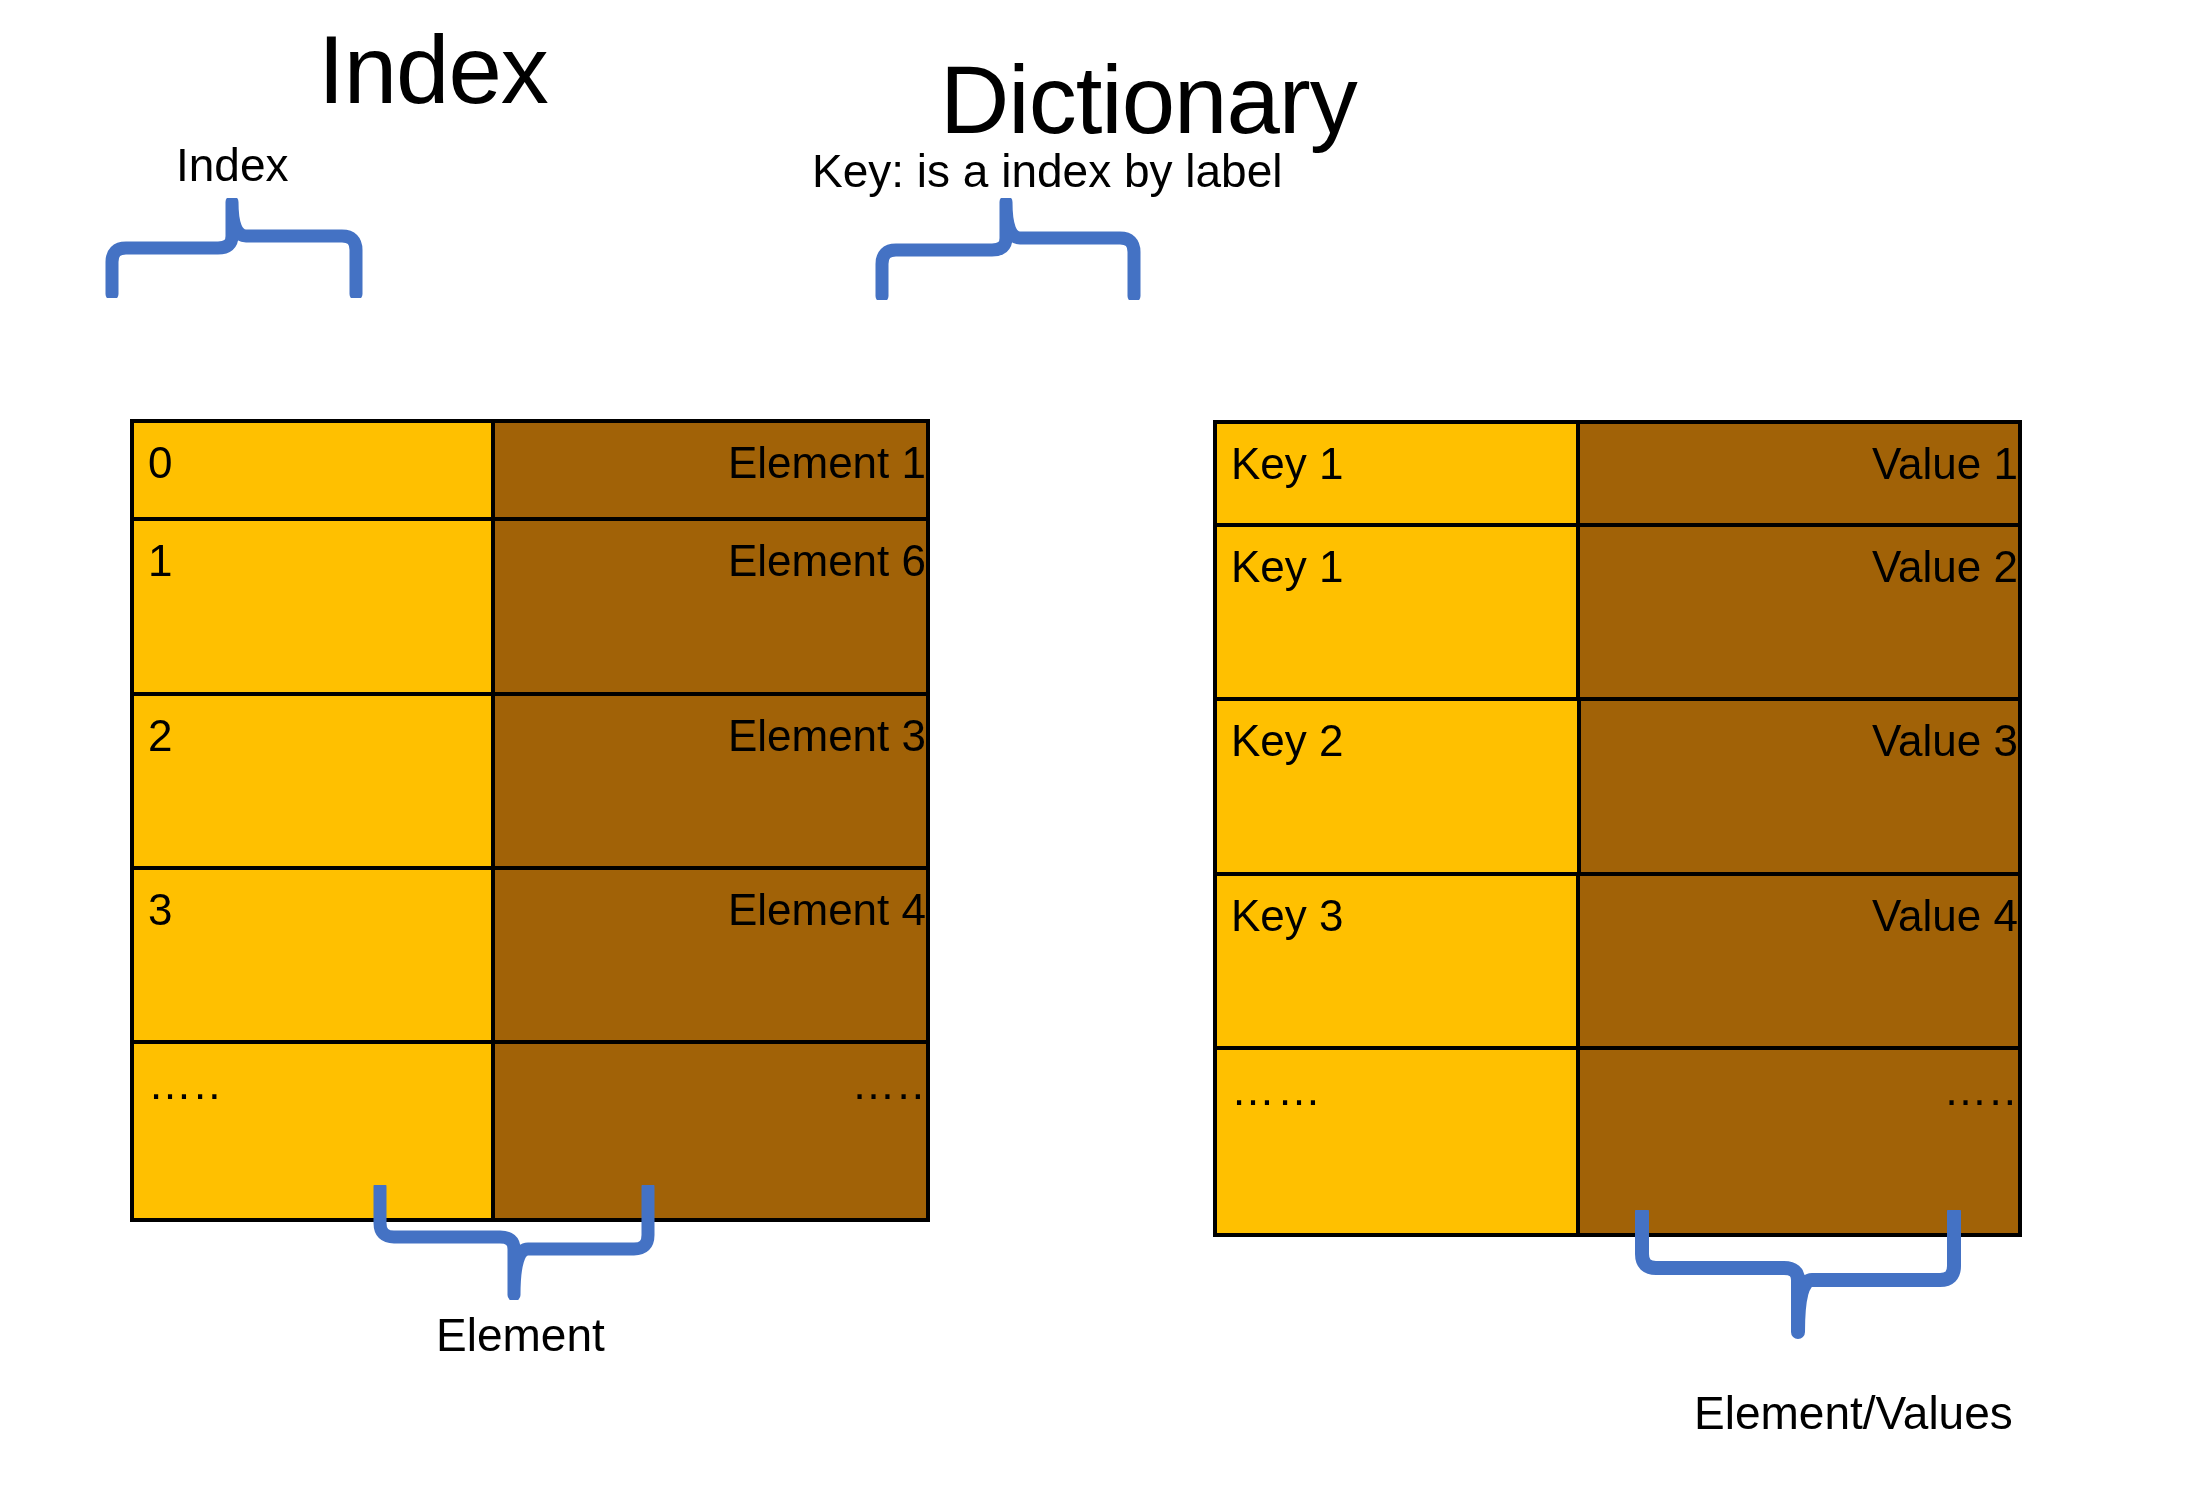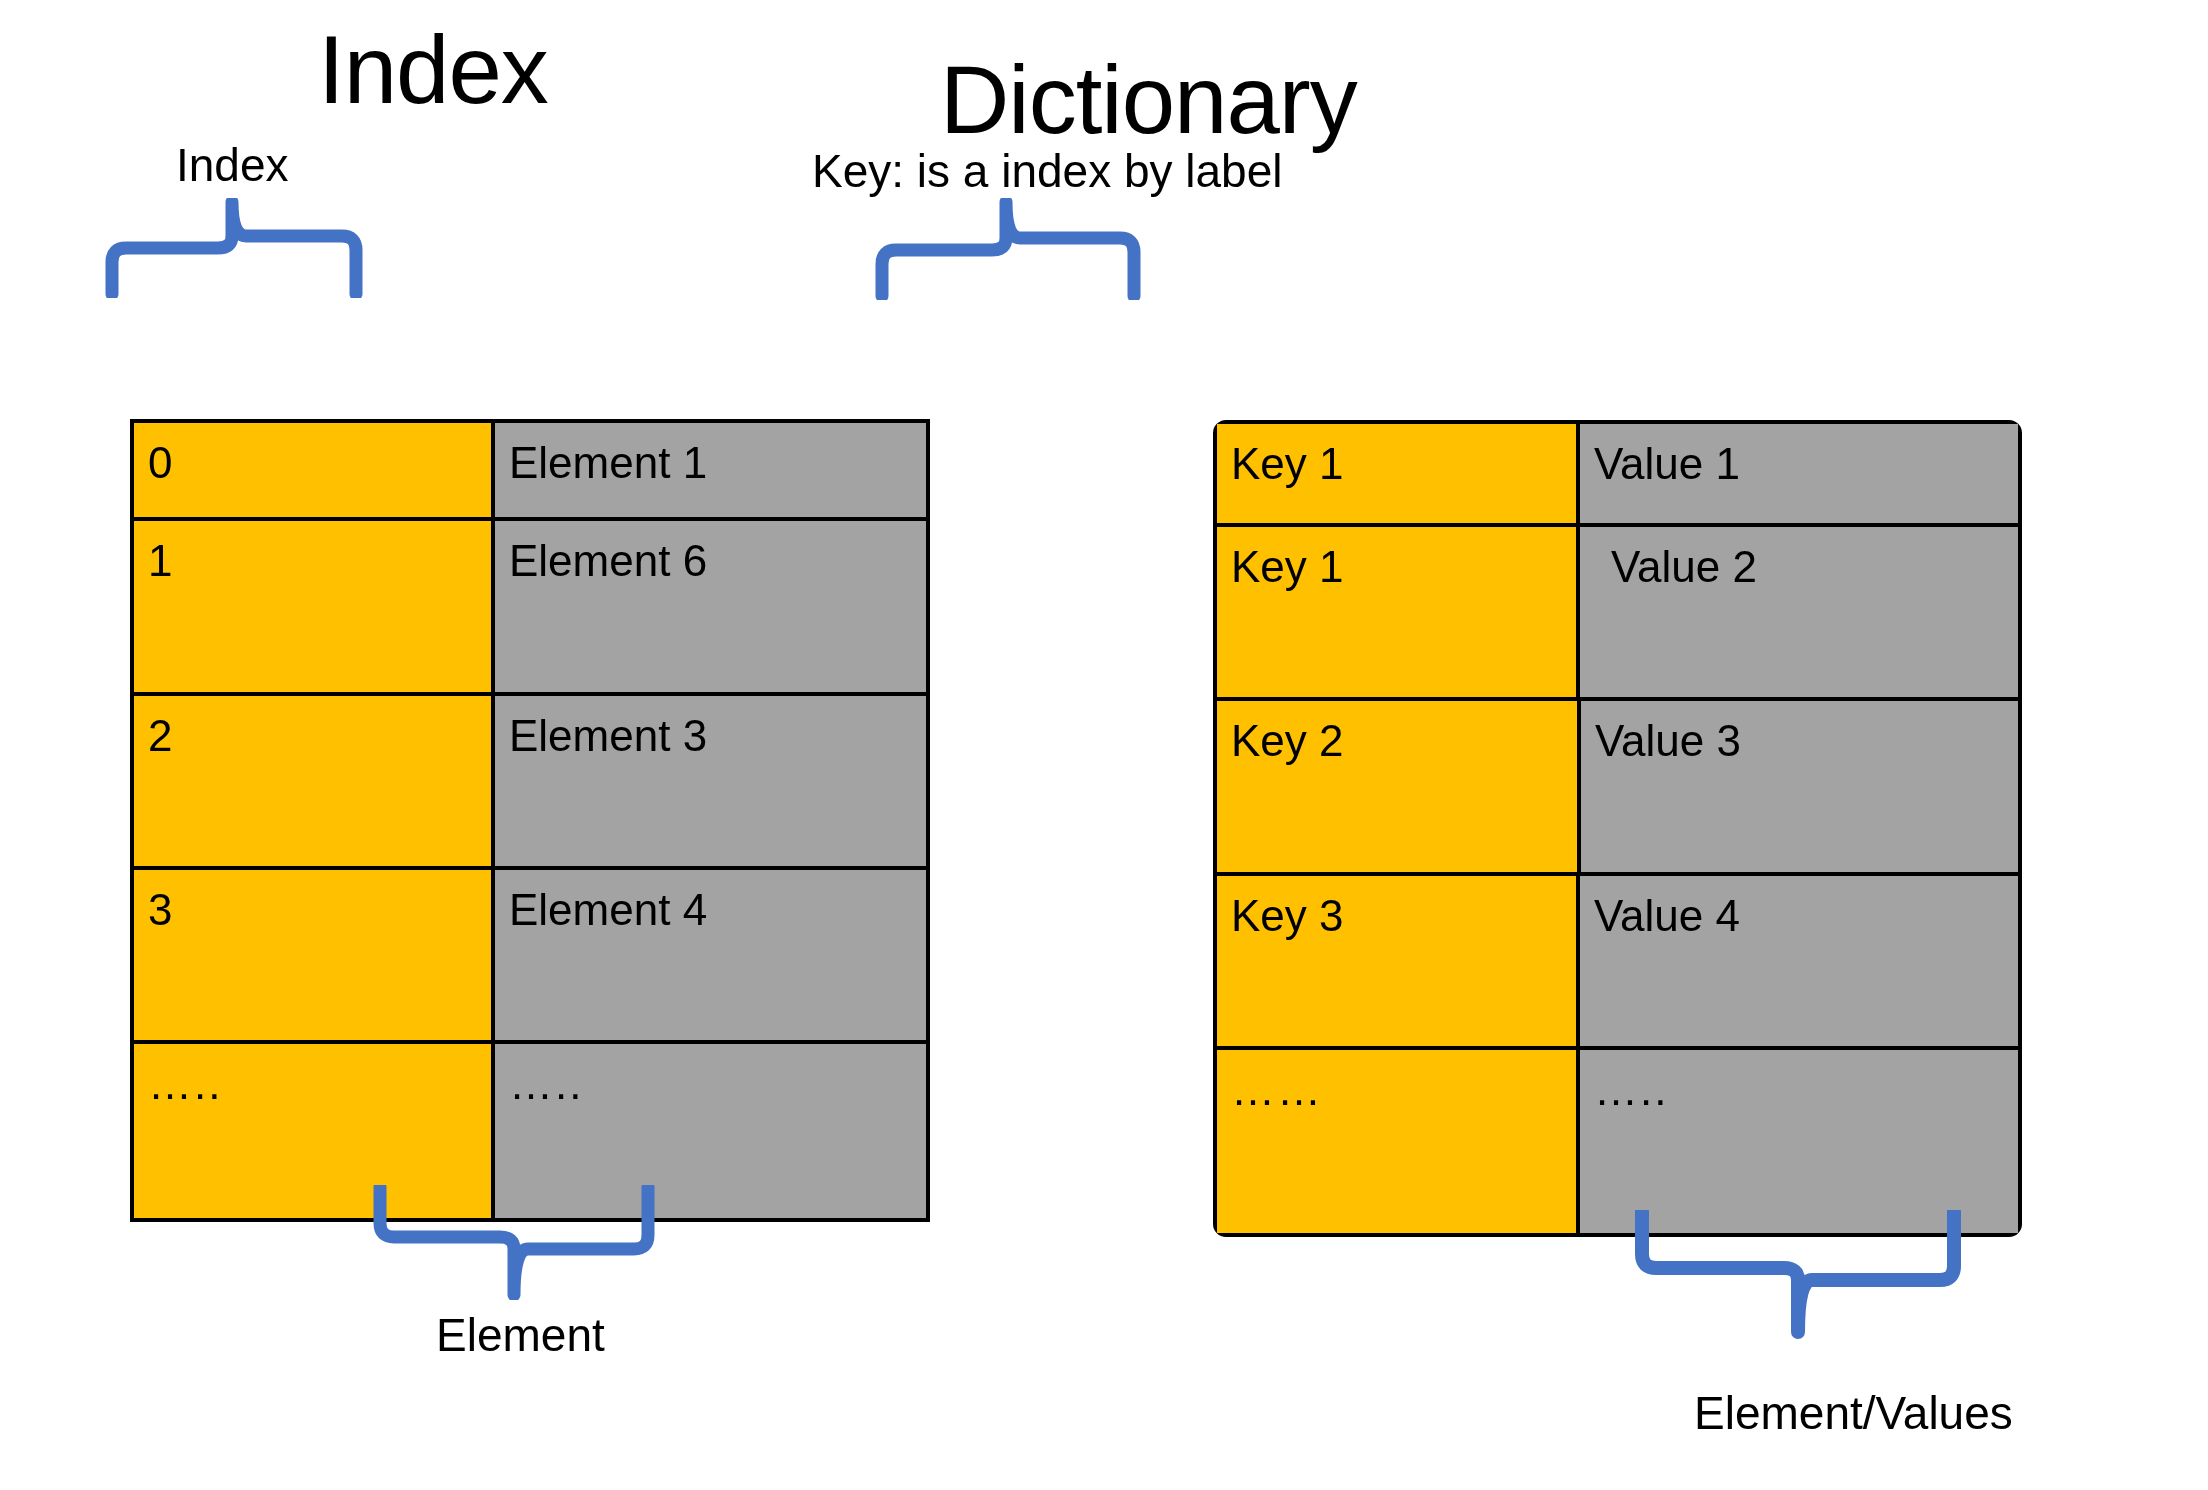--- a/index.html
+++ b/index.html
@@ -62,21 +62,22 @@
     line-height: 1;
     padding: 18px 0 0 14px;
     overflow: hidden;
     white-space: nowrap;
   }
   .cell.key {
     background: #FFC000;
     border-right: 4px solid #000000;
   }
   .cell.val {
-    background: #a3a3a3;
+    background: #a16207;
+    text-align: right;
   }
   .cell.dots { letter-spacing: 2px; }
 
   
   .brace { pointer-events: none; }
 </style>
 </head>
 <body>
 
 <div id="canvas">
@@ -119,21 +120,21 @@
   <div class="abs bottom-label" style="left:436px; top:1312px;">Element</div>
 
   <div class="abs title" style="left:940px; top:4px;margin-top:48px;">Dictionary</div>
 
   <div class="abs caption" style="left:812px; top:148px;">Key: is a index by label</div>
 
   <svg class="abs brace" style="left:870px; top:198px;" width="280" height="102" viewBox="0 0 280 102">
     <path d="M 12,98 L 12,66 Q 12,52 26,52 L 122,52 Q 136,52 136,40 L 136,4 Q 136,40 150,40 L 250,40 Q 264,40 264,54 L 264,98" fill="none" stroke="#4472C4" stroke-width="13" stroke-linecap="round" stroke-linejoin="round"></path>
   </svg>
 
-  <div class="abs table" style="left:1213px; top:420px; width:809px; height:817px;border-radius:13px;">
+  <div class="abs table" style="left:1213px; top:420px; width:809px; height:817px;">
     <div class="row" style="height:103px;">
       <div class="cell key" style="width:363px;">Key 1</div>
       <div class="cell val" style="flex:1;">Value  1</div>
     </div>
     <div class="row" style="height:174px;">
       <div class="cell key" style="width:363px;">Key 1</div>
       <div class="cell val" style="flex:1;padding-left:31px;">Value  2</div>
     </div>
     <div class="row" style="height:175px;">
       <div class="cell key" style="width:364px;">Key 2</div>

